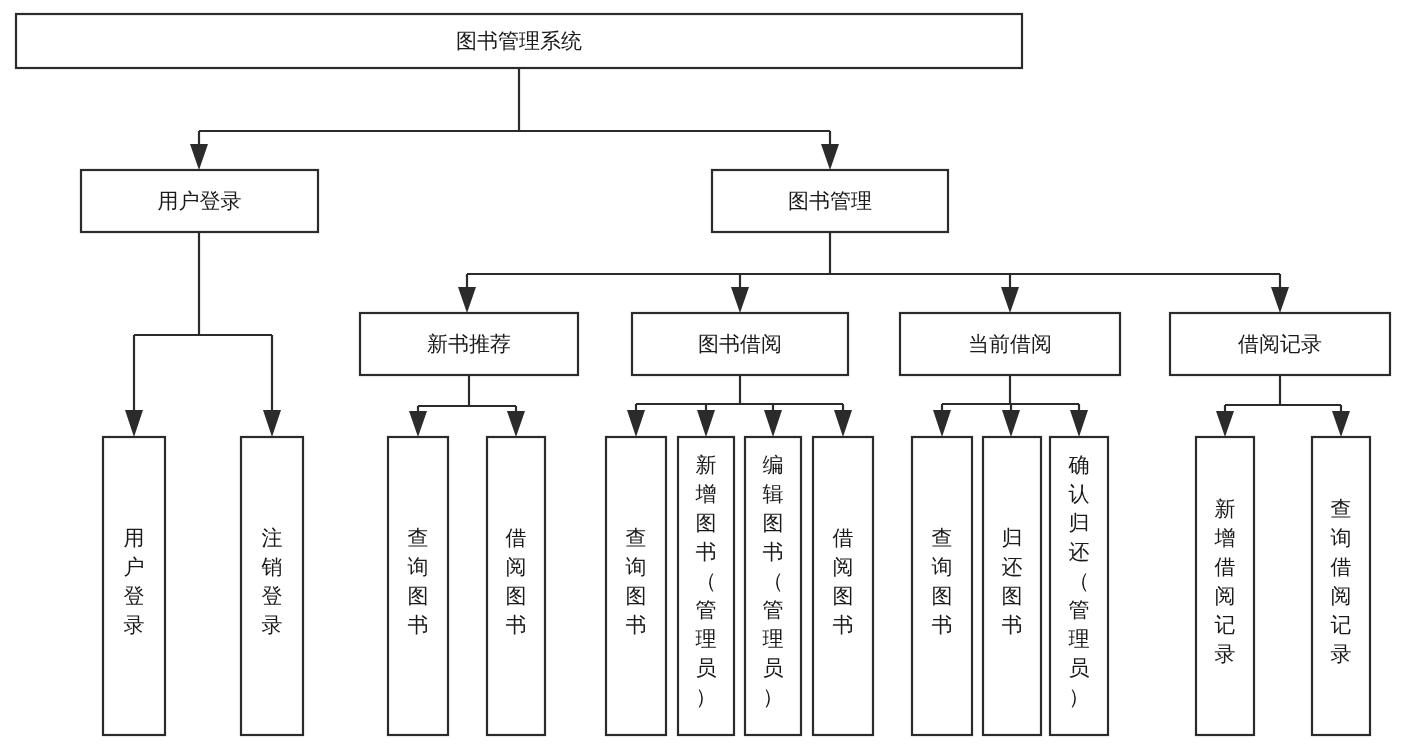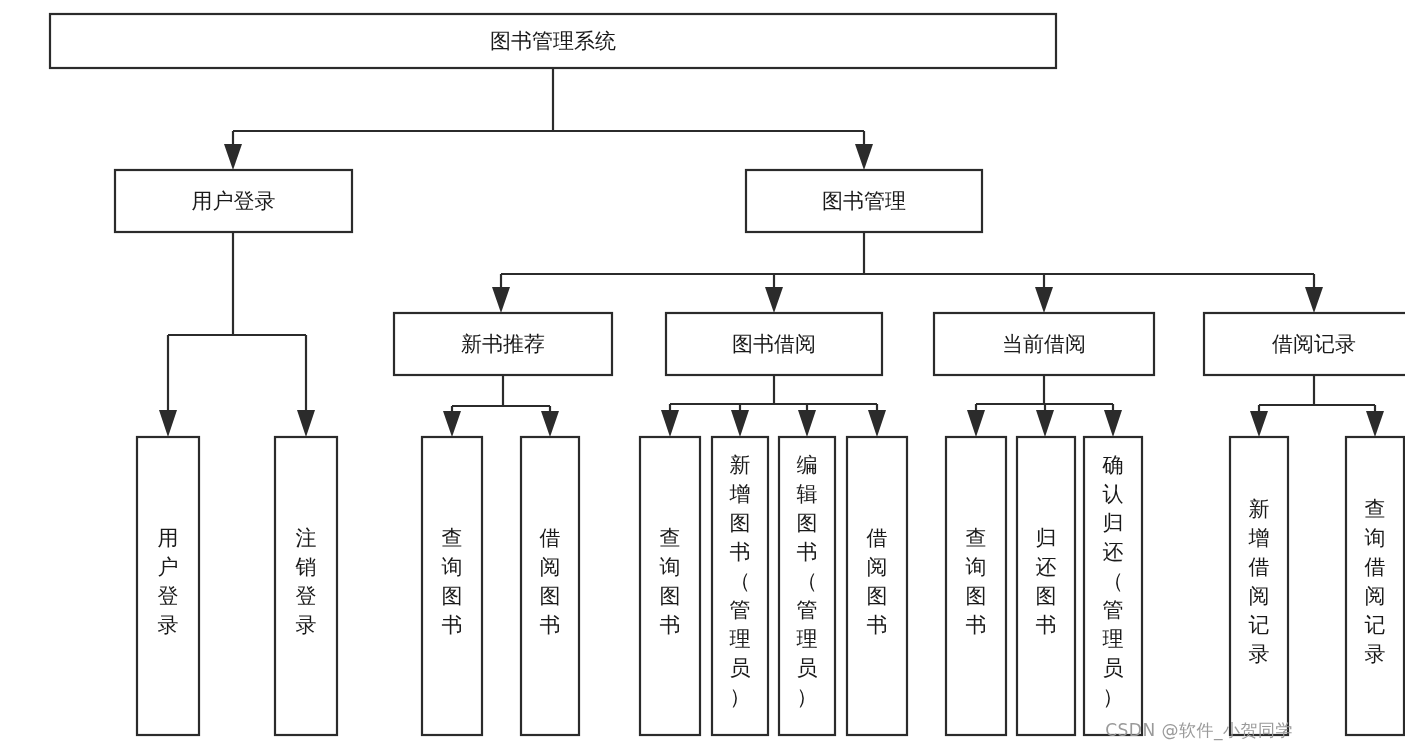--- a/index.html
+++ b/index.html
@@ -11,21 +11,20 @@
     width: 1405px;
     height: 747px;
     font-family: "DejaVu Sans", "Liberation Sans", sans-serif;
     overflow: hidden;
   }
   #diagram-root {
     position: relative;
     width: 1271px;
     height: 747px;
     background: #ffffff;
-    margin-left: 34px;
   }
   svg#tree-svg {
     position: absolute;
     left: 0;
     top: 0;
     width: 1405px;
     height: 747px;
     display: block;
   }
   .node-box {
@@ -222,15 +221,14 @@
           <text class="node-label-v" x="1225"><tspan x="1225" y="515.5">新</tspan><tspan x="1225" y="544.5">增</tspan><tspan x="1225" y="573.5">借</tspan><tspan x="1225" y="602.5">阅</tspan><tspan x="1225" y="631.5">记</tspan><tspan x="1225" y="660.5">录</tspan></text>
         </g>
         <g>
           <rect class="node-box" x="1312" y="437" width="58" height="298"></rect>
           <text class="node-label-v" x="1341"><tspan x="1341" y="515.5">查</tspan><tspan x="1341" y="544.5">询</tspan><tspan x="1341" y="573.5">借</tspan><tspan x="1341" y="602.5">阅</tspan><tspan x="1341" y="631.5">记</tspan><tspan x="1341" y="660.5">录</tspan></text>
         </g>
       </g>
 
   </svg>
 
-  <div class="watermark-text">CSDN @软件_小贺同学</div>
 
 </div>
 
 </body></html>

